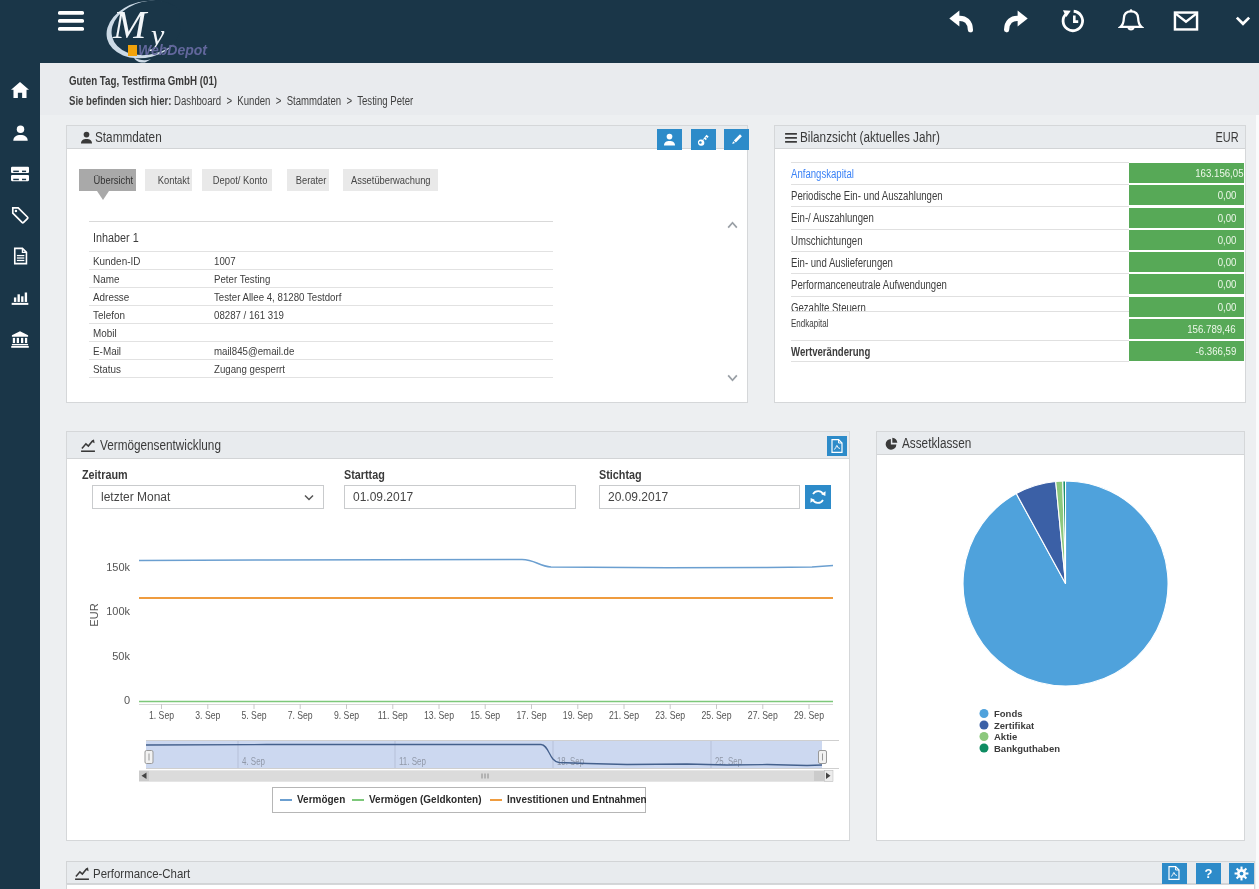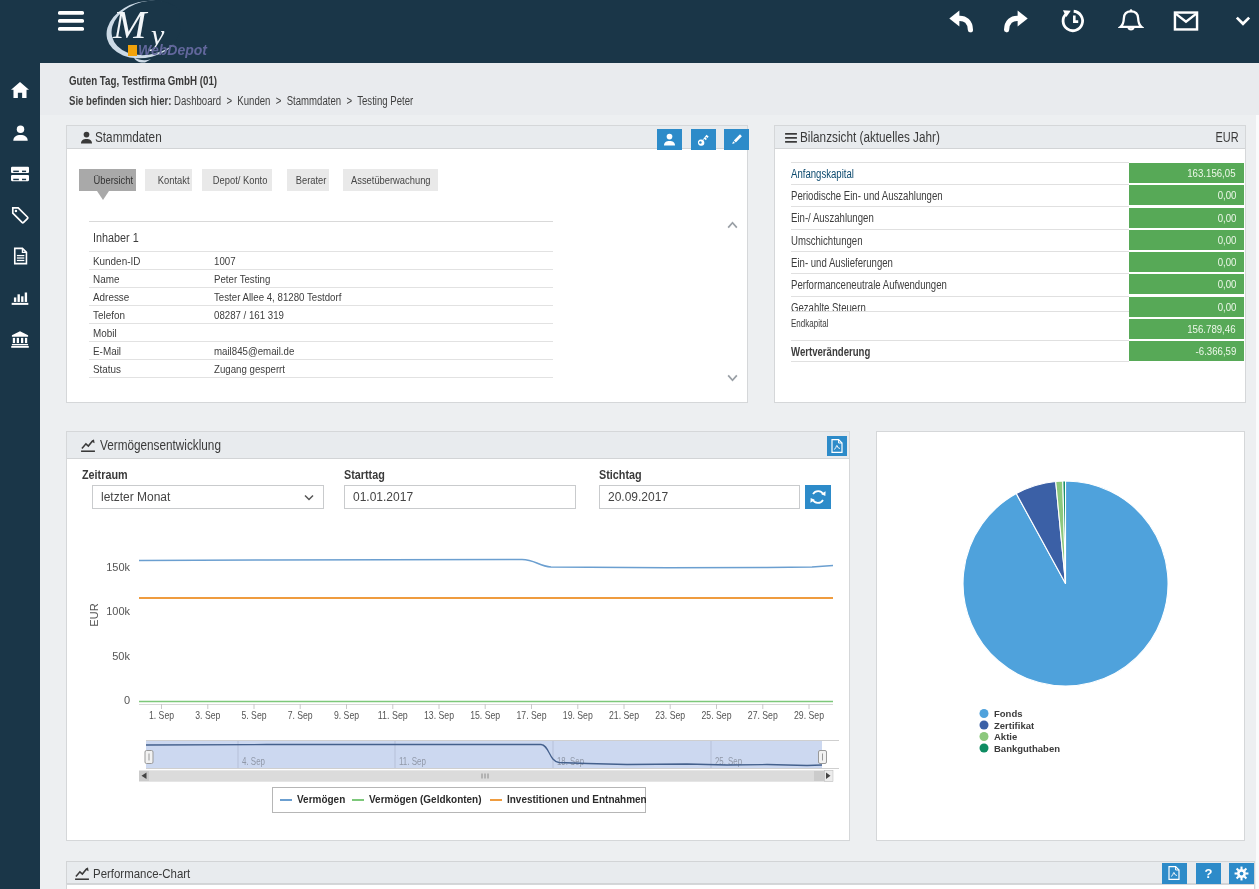--- a/index.html
+++ b/index.html
@@ -227,22 +227,22 @@
       <svg class="abs" style="left:10px;top:7px" width="12" height="10" viewBox="0 0 13 11">
           <g fill="#3a3a3a">
             <rect x="0" y="0" width="13" height="1.9"></rect>
             <rect x="0" y="4.4" width="13" height="1.9"></rect>
             <rect x="0" y="8.8" width="13" height="1.9"></rect>
           </g>
         </svg>
       <div class="ptitle" style="left:25px">Bilanzsicht (aktuelles Jahr)</div>
       <div class="abs" style="right:6px;top:0;font-size:14px;transform:scaleX(0.78);transform-origin:100% 50%">EUR</div>
     </div>
-      <div class="abs" style="left:16px;top:35.7px;width:338px;height:22.3px;border-top:1px solid #e0e0e0;font-size:12px;color:#0c4a6e;line-height:23px;"><span class="tx">Anfangskapital</span></div>
-      <div class="gcell" style="left:354px;top:36.9px;width:115px;height:20.1px;line-height:20px;padding-right:8px"><span style="display:inline-block;transform:scaleX(0.92);transform-origin:100% 50%">163.156,05</span></div>
+      <div class="abs" style="left:16px;top:35.7px;width:338px;height:22.3px;border-top:1px solid #e0e0e0;font-size:12px;color:#3b82f6;line-height:23px;"><span class="tx">Anfangskapital</span></div>
+      <div class="gcell" style="left:354px;top:36.9px;width:115px;height:20.1px;line-height:20px;"><span style="display:inline-block;transform:scaleX(0.92);transform-origin:100% 50%">163.156,05</span></div>
       <div class="abs" style="left:16px;top:58.0px;width:338px;height:22.3px;border-top:1px solid #e0e0e0;font-size:12px;color:#3d3d3d;line-height:23px;"><span class="tx">Periodische Ein- und Auszahlungen</span></div>
       <div class="gcell" style="left:354px;top:59.2px;width:115px;height:20.1px;line-height:20px;padding-right:8px"><span style="display:inline-block;transform:scaleX(0.92);transform-origin:100% 50%">0,00</span></div>
       <div class="abs" style="left:16px;top:80.3px;width:338px;height:22.3px;border-top:1px solid #e0e0e0;font-size:12px;color:#3d3d3d;line-height:23px;"><span class="tx">Ein-/ Auszahlungen</span></div>
       <div class="gcell" style="left:354px;top:81.5px;width:115px;height:20.1px;line-height:20px;padding-right:8px"><span style="display:inline-block;transform:scaleX(0.92);transform-origin:100% 50%">0,00</span></div>
       <div class="abs" style="left:16px;top:102.6px;width:338px;height:22.3px;border-top:1px solid #e0e0e0;font-size:12px;color:#3d3d3d;line-height:23px;"><span class="tx">Umschichtungen</span></div>
       <div class="gcell" style="left:354px;top:103.8px;width:115px;height:20.1px;line-height:20px;padding-right:8px"><span style="display:inline-block;transform:scaleX(0.92);transform-origin:100% 50%">0,00</span></div>
       <div class="abs" style="left:16px;top:124.9px;width:338px;height:22.3px;border-top:1px solid #e0e0e0;font-size:12px;color:#3d3d3d;line-height:23px;"><span class="tx">Ein- und Auslieferungen</span></div>
       <div class="gcell" style="left:354px;top:126.1px;width:115px;height:20.1px;line-height:20px;padding-right:8px"><span style="display:inline-block;transform:scaleX(0.92);transform-origin:100% 50%">0,00</span></div>
       <div class="abs" style="left:16px;top:147.2px;width:338px;height:22.3px;border-top:1px solid #e0e0e0;font-size:12px;color:#3d3d3d;line-height:23px;"><span class="tx">Performanceneutrale Aufwendungen</span></div>
       <div class="gcell" style="left:354px;top:148.4px;width:115px;height:20.1px;line-height:20px;padding-right:8px"><span style="display:inline-block;transform:scaleX(0.92);transform-origin:100% 50%">0,00</span></div>
@@ -271,21 +271,21 @@
         </svg>
     </div>
     <div class="abs lbl" style="left:15px;top:36px">Zeitraum</div>
     <div class="abs lbl" style="left:277px;top:36px">Starttag</div>
     <div class="abs lbl" style="left:532px;top:36px">Stichtag</div>
     <div class="inp" style="left:25px;top:53px;width:232px">letzter Monat
       <svg class="abs" style="right:9px;top:8px" width="10" height="8" viewBox="0 0 10 8">
           <path d="M1 1.5 l4 4 4-4" fill="none" stroke="#555" stroke-width="1.5"></path>
         </svg>
     </div>
-    <div class="inp" style="left:277px;top:53px;width:232px">01.01.2017</div>
+    <div class="inp" style="left:277px;top:53px;width:232px">01.09.2017</div>
     <div class="inp" style="left:532px;top:53px;width:201px">20.09.2017</div>
     <div class="bbtn" style="left:738px;top:53px;width:26px;height:24px">
       <svg class="abs" style="left:5px;top:4px" width="16" height="16" viewBox="0 0 16 16">
         <g fill="none" stroke="#fff" stroke-width="1.7">
             <path d="M13.4 5.4 A5.9 5.9 0 0 0 3 5"></path>
             <path d="M2.6 10.6 A5.9 5.9 0 0 0 13 11"></path>
           </g>
         <polygon points="15.6,2.2 15.3,7 11,5.1" fill="#fff"></polygon>
         <polygon points="0.4,13.8 0.7,9 5,10.9" fill="#fff"></polygon>
       </svg>
@@ -373,20 +373,27 @@
       <div class="abs" style="left:7px;top:11.5px;width:12px;height:2px;background:#6b9fd0"></div>
         <div class="abs" style="left:24px;top:5.5px;transform:scaleX(0.95);transform-origin:0 50%">Vermögen</div>
       <div class="abs" style="left:79px;top:11.5px;width:12px;height:2px;background:#7dc87a"></div>
         <div class="abs" style="left:96px;top:5.5px;transform:scaleX(0.95);transform-origin:0 50%">Vermögen (Geldkonten)</div>
       <div class="abs" style="left:217px;top:11.5px;width:12px;height:2px;background:#ef9c3f"></div>
         <div class="abs" style="left:234px;top:5.5px;transform:scaleX(0.95);transform-origin:0 50%">Investitionen und Entnahmen</div>
     </div>
   </div>
 
   <div class="panel" style="left:836px;top:368px;width:369px;height:410px">
+    <div class="phead">
+      <svg class="abs" style="left:8px;top:5px" width="13" height="13" viewBox="0 0 16 16">
+          <path d="M9 .8 A7.2 7.2 0 0 1 15.2 7 L9 7 Z" fill="#3a3a3a"></path>
+          <path d="M7.2 2.4 A6.6 6.6 0 1 0 14 9.2 L7.2 9.2 Z" fill="#3a3a3a"></path>
+        </svg>
+      <div class="ptitle" style="left:25px">Assetklassen</div>
+    </div>
     <svg class="abs" style="left:0;top:24px" width="375" height="386" viewBox="0 0 375 386">
       <g stroke="#fff" stroke-width="1.1" stroke-linejoin="round">
         <path d="M188.5 127.5 L188.5 25 A102.5 102.5 0 1 1 139.3 37.6 Z" fill="#4fa2dc"></path>
         <path d="M188.5 127.5 L139.3 37.6 A102.5 102.5 0 0 1 178.7 25.5 Z" fill="#3b60a6"></path>
         <path d="M188.5 127.5 L178.7 25.5 A102.5 102.5 0 0 1 185.8 25 Z" fill="#8cc87d"></path>
         <path d="M188.5 127.5 L185.8 25 A102.5 102.5 0 0 1 188.5 25 Z" fill="#0e8c62"></path>
       </g>
       <g font-size="9.5" font-weight="bold" fill="#3c3c3c">
         <circle cx="107" cy="257.5" r="4.5" fill="#4fa2dc"></circle>
           <text x="117" y="261">Fonds</text>

